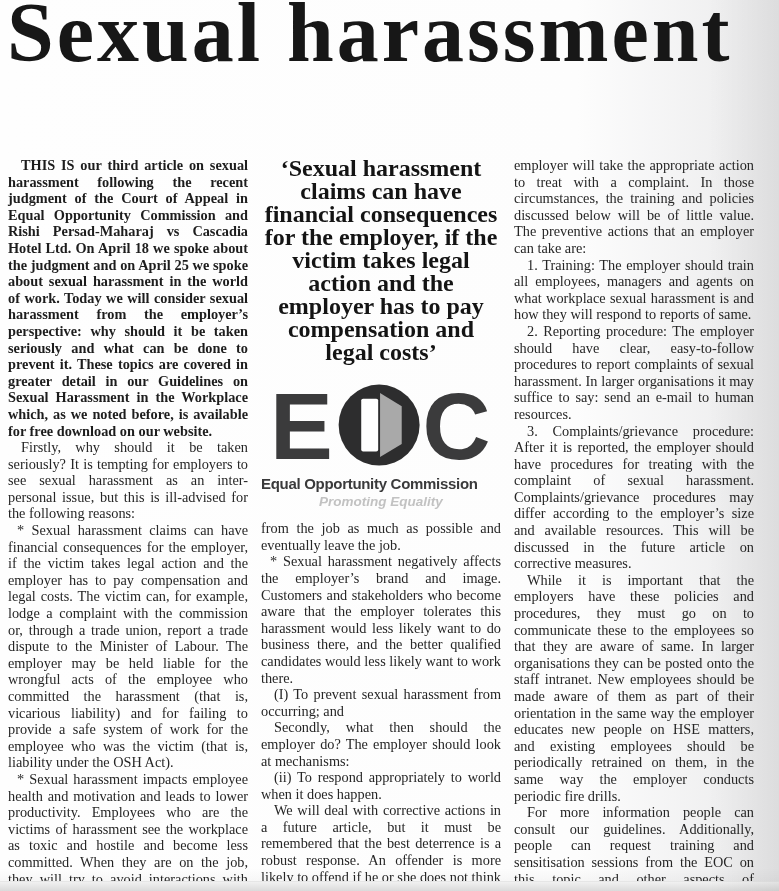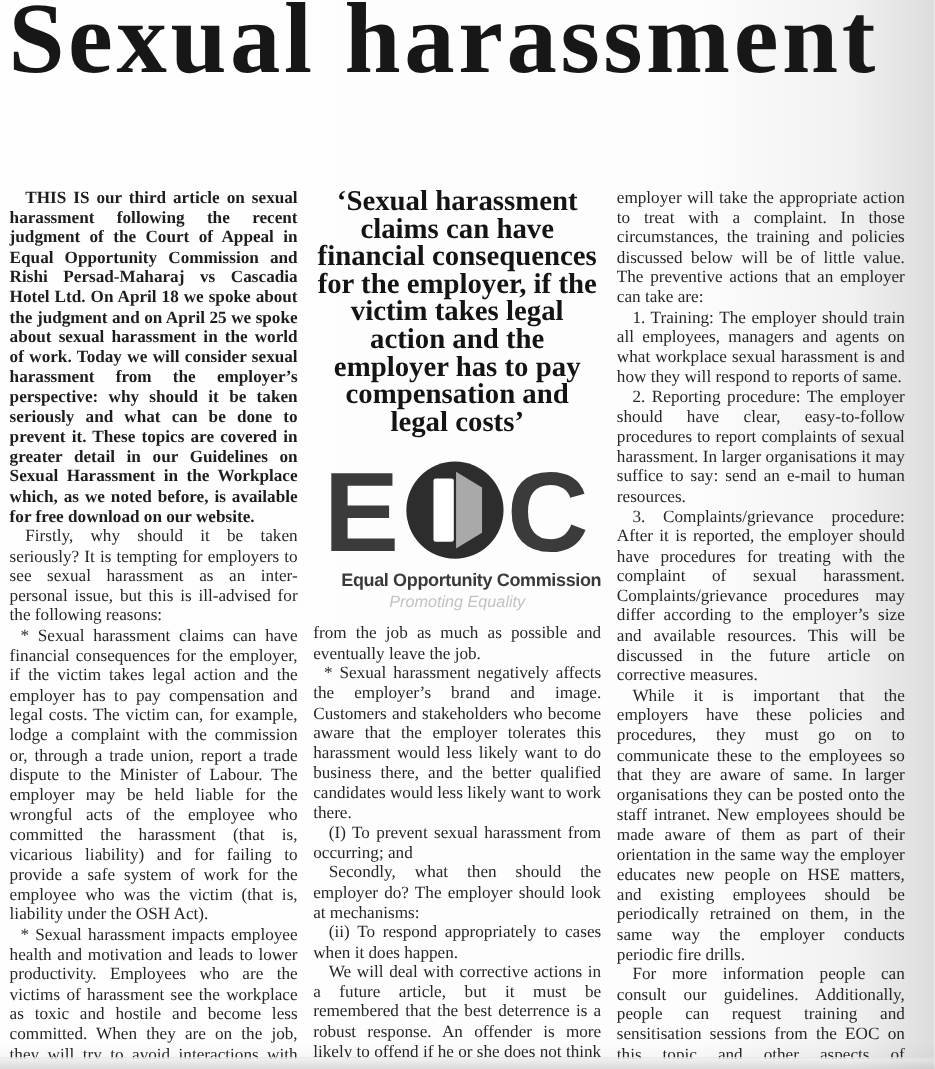--- a/index.html
+++ b/index.html
@@ -31,25 +31,25 @@
   .col p.lead { font-weight:bold; color:#1d1d1d; }
   .pullquote {
     font-weight:bold; font-size:24px; line-height:23px; text-align:center;
     color:#141414; margin:0; padding:0 1px; hyphens:none; -webkit-hyphens:none;
   }
   .logo { text-align:center; margin:15px 0 10px; }
   .logo svg { display:block; margin:0 auto; }
   .logo-name {
     font-family:"Liberation Sans", sans-serif; font-weight:bold;
     font-size:15px; letter-spacing:-0.3px; color:#3a3a3b; margin-top:3px;
-    text-align:right; text-indent:0;
+    text-align:left; text-indent:0;
   }
   .logo-tagline {
     font-family:"Liberation Sans", sans-serif; font-style:italic;
-    font-size:13.5px; color:#c2c2c2; margin-top:1px; text-indent:0;
+    font-size:13.5px; color:#c2c2c2; margin-top:1px; text-indent:0;font-weight:bold;
   }
   .footer-shade {
     position:absolute; left:0; right:0; bottom:9px; height:14px;
     background:linear-gradient(to bottom, rgba(0,0,0,0), rgba(0,0,0,0.03));
     pointer-events:none;
   }
   .bottom-bar {
     position:absolute; left:0; right:0; bottom:0; height:9px;
     background:linear-gradient(to bottom, #f1f1f1, #dadada);
     border-top:1px solid #e6e6e6;
@@ -85,21 +85,21 @@
           <text x="164" y="83" font-family="Liberation Sans, sans-serif" font-weight="bold" font-size="100" fill="#3b3b3c">C</text>
         </svg>
         <div class="logo-name">Equal Opportunity Commission</div>
         <div class="logo-tagline">Promoting Equality</div>
       </div>
 
       <p class="noindent">from the job as much as possible and eventually leave the job.</p>
       <p class="bullet">* Sexual harassment negatively affects the employer’s brand and image. Customers and stakeholders who become aware that the employer tolerates this harassment would less likely want to do business there, and the better qualified candidates would less likely want to work there.</p>
       <p>(I) To prevent sexual harassment from occurring; and</p>
       <p>Secondly, what then should the employer do? The employer should look at mechanisms:</p>
-      <p>(ii) To respond appropriately to cases when it does happen.</p>
+      <p>(ii) To respond appropriately to world when it does happen.</p>
       <p>We will deal with corrective actions in a future article, but it must be remembered that the best deterrence is a robust response. An offender is more likely to offend if he or she does not think that the</p>
     </div>
 
     <div class="col">
       <p class="noindent">employer will take the appropriate action to treat with a complaint. In those circumstances, the training and policies discussed below will be of little value. The preventive actions that an employer can take are:</p>
       <p>1. Training: The employer should train all employees, managers and agents on what workplace sexual harassment is and how they will respond to reports of same.</p>
       <p>2. Reporting procedure: The employer should have clear, easy-to-follow procedures to report complaints of sexual harassment. In larger organisations it may suffice to say: send an e-mail to human resources.</p>
       <p>3. Complaints/grievance procedure: After it is reported, the employer should have procedures for treating with the complaint of sexual harassment. Complaints/grievance procedures may differ according to the employer’s size and available resources. This will be discussed in the future article on corrective measures.</p>
       <p>While it is important that the employers have these policies and procedures, they must go on to communicate these to the employees so that they are aware of same. In larger organisations they can be posted onto the staff intranet. New employees should be made aware of them as part of their orientation in the same way the employer educates new people on HSE matters, and existing employees should be periodically retrained on them, in the same way the employer conducts periodic fire drills.</p>
       <p>For more information people can consult our guidelines. Additionally, people can request training and sensitisation sessions from the EOC on this topic and other aspects of discrimination, which are provided free of charge.</p>

